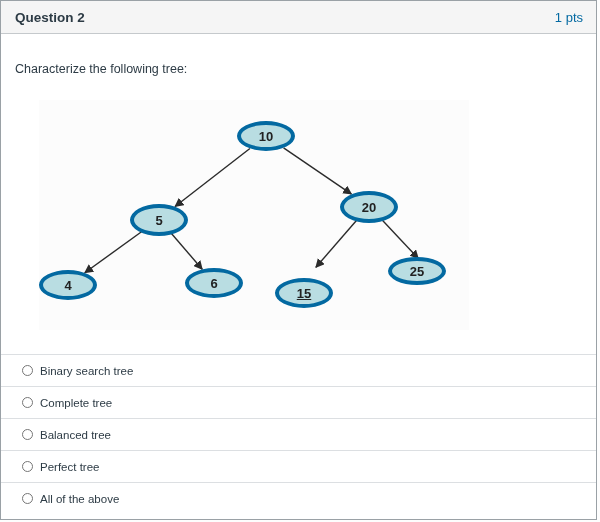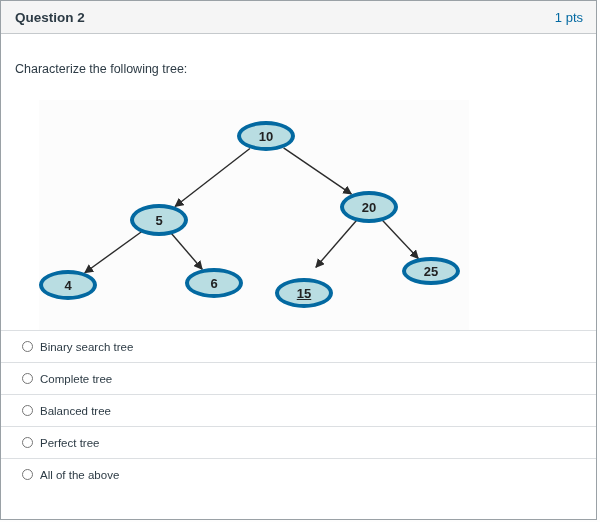--- a/index.html
+++ b/index.html
@@ -82,23 +82,24 @@
     font-size: 13px;
     font-weight: bold;
     color: #222222;
   }
   .node-10 { left: 198px; top: 21px;  }
   .node-5  { left: 91px;  top: 104px; height: 32px; }
   .node-20 { left: 301px; top: 91px;  height: 32px; }
   .node-4  { left: 0px;   top: 170px; }
   .node-6  { left: 146px; top: 168px; }
   .node-15 { left: 236px; top: 178px; text-decoration: underline; }
-  .node-25 { left: 363px; top: 157px; height: 28px; }
+  .node-25 { left: 349px; top: 157px; height: 28px; }
   
   .options {
+    margin-top: 24px;
     margin-left: -14px;
     margin-right: -14px;
   }
   .option-row {
     display: flex;
     align-items: center;
     height: 31px;
     border-top: 1px solid #dcdfe2;
     padding-left: 21px;
     cursor: pointer;

